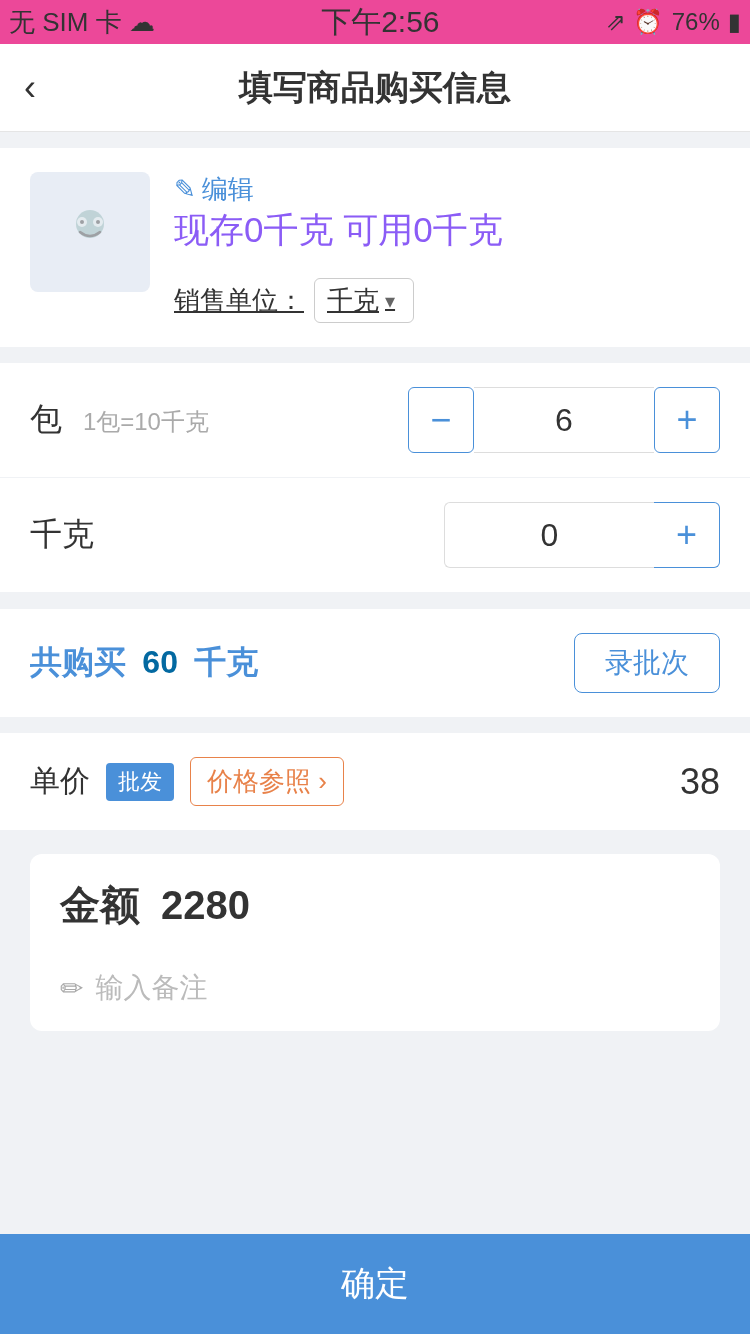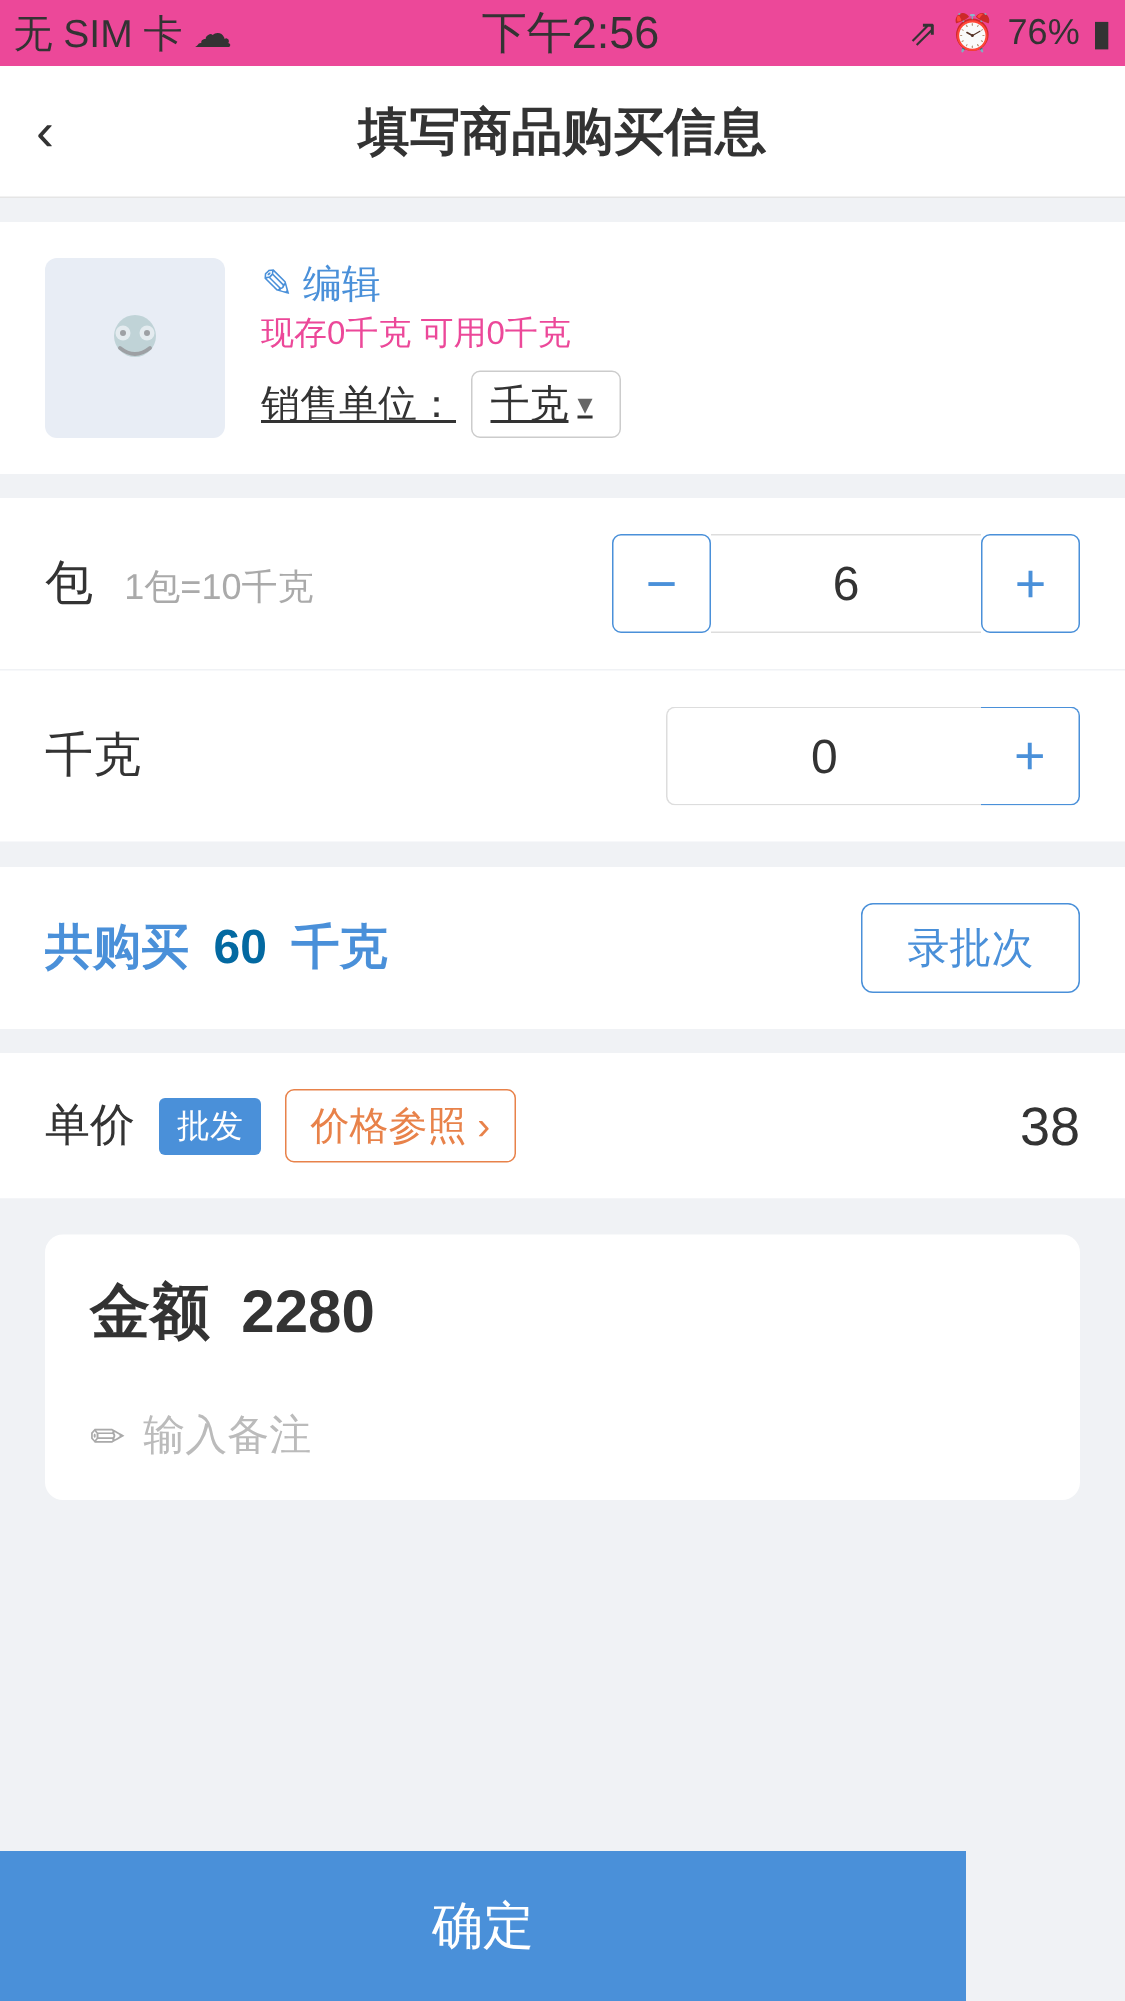--- a/index.html
+++ b/index.html
@@ -66,21 +66,21 @@
       background: #e8edf5;
       border-radius: 8px;
       display: flex;
       align-items: center;
       justify-content: center;
       flex-shrink: 0;
     }
     .product-image svg { width: 60px; height: 60px; opacity: 0.5; }
     .product-info { flex: 1; }
     .product-name { font-size: 30px; color: #333; font-weight: 500; margin-bottom: 10px; }
-    .product-stock { font-size: 22px; color: #ec4899; margin-bottom: 10px; }
+    .product-stock { font-size: 35px; color: #8b5cf6; margin-bottom: 24px; }
     .product-unit { font-size: 26px; color: #333; display: flex; align-items: center; gap: 10px; text-decoration: underline; }
     .unit-select {
       border: 1px solid #ccc;
       border-radius: 6px;
       padding: 4px 18px 4px 12px;
       font-size: 26px;
       color: #333;
       background: #fff;
       position: relative;
       display: inline-flex;
@@ -229,21 +229,21 @@
       gap: 12px;
     }
     .note-icon { color: #aaa; font-size: 28px; }
     .note-text { font-size: 28px; color: #bbb; }
 
     
     .confirm-bar {
       position: fixed;
       bottom: 0;
       left: 0;
-      width: 644px;
+      width: 750px;
       height: 100px;
       background: #4a90d9;
       display: flex;
       align-items: center;
       justify-content: center;
       cursor: pointer;
     }
     .confirm-text {
       font-size: 34px;
       color: #fff;

